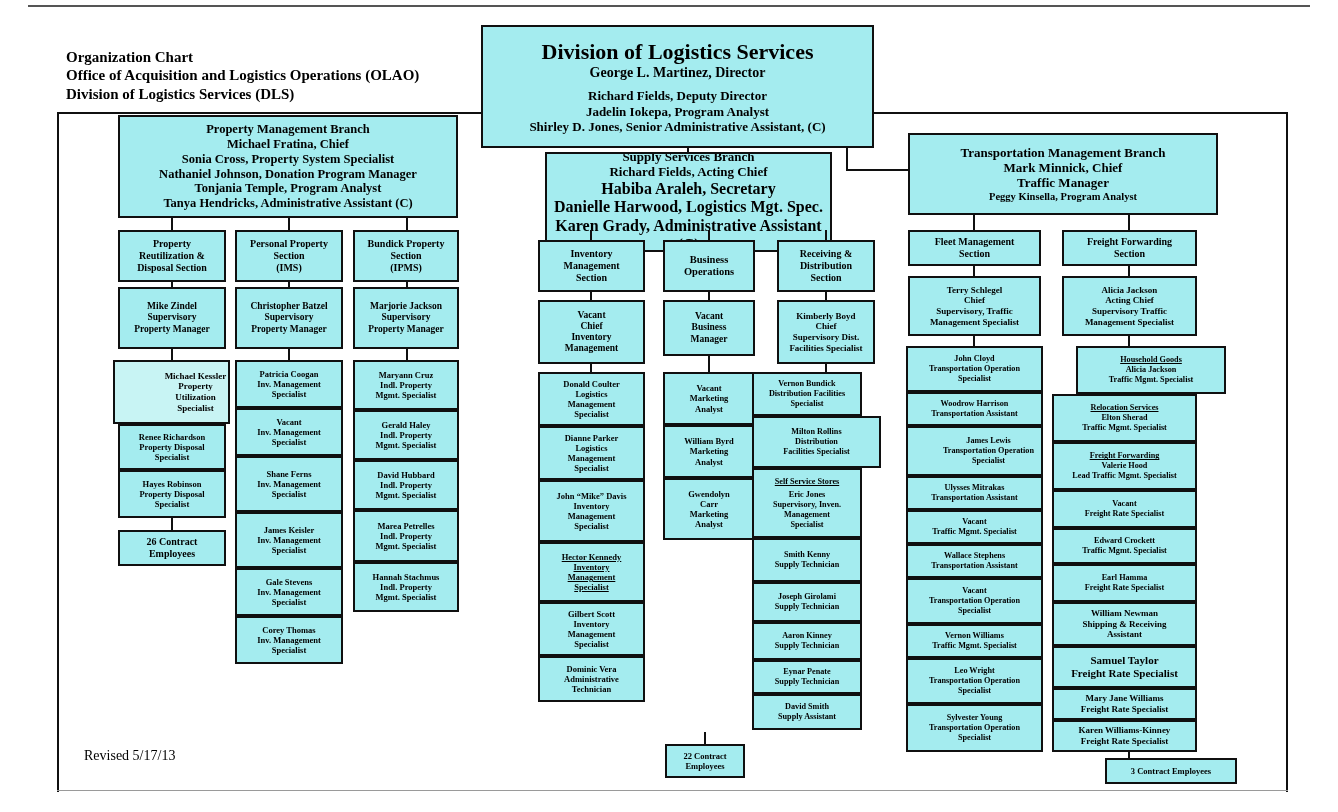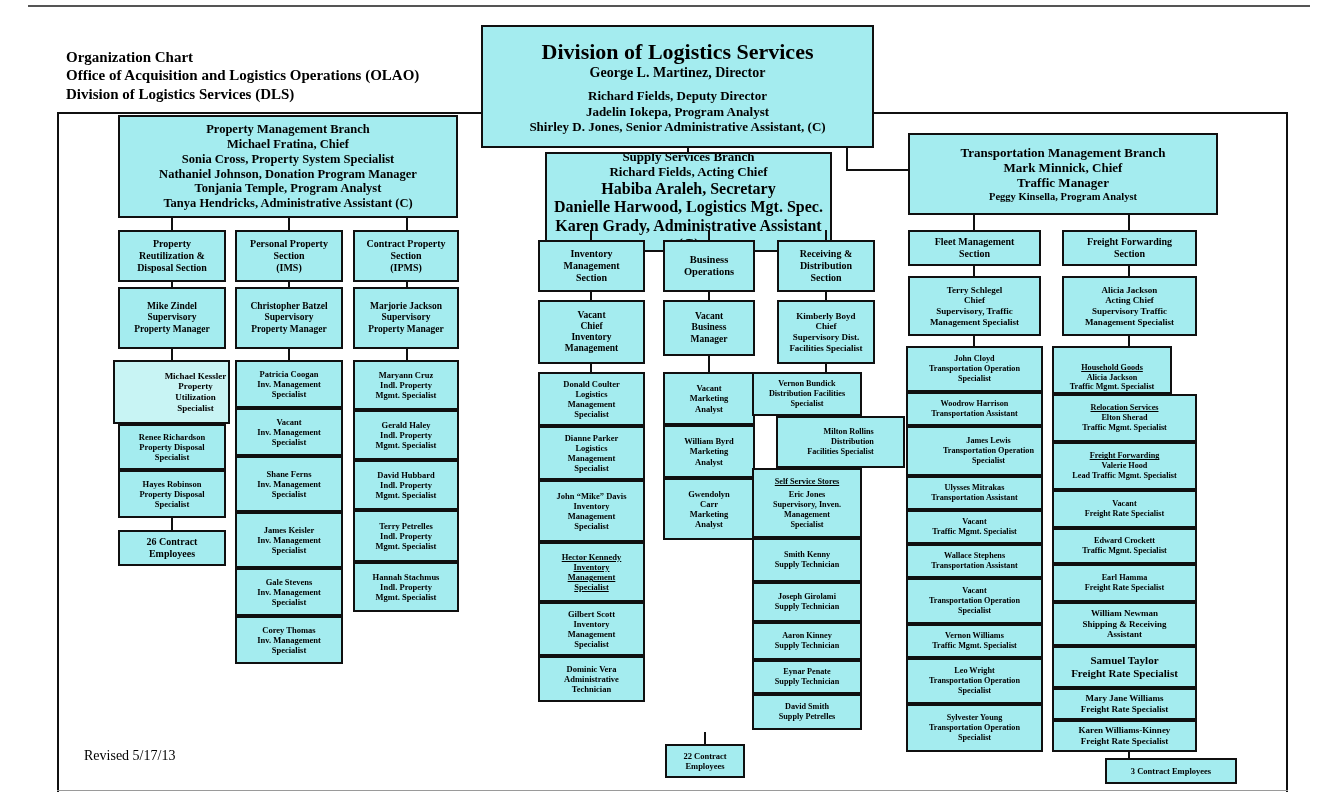--- a/index.html
+++ b/index.html
@@ -84,21 +84,21 @@
   <div class="vl" style="left:288px;top:349px;height:11px;"></div>
   <div class="vl" style="left:406px;top:349px;height:11px;"></div>
   <div class="vl" style="left:171px;top:518px;height:12px;"></div>
 
   <div class="bx f10" style="left:118px;top:230px;width:108px;height:52px;"><span>Property
 Reutilization &amp;
 Disposal Section</span></div>
   <div class="bx f10" style="left:235px;top:230px;width:108px;height:52px;"><span>Personal Property
 Section
 (IMS)</span></div>
-  <div class="bx f10" style="left:353px;top:230px;width:106px;height:52px;"><span>Contract Property
+  <div class="bx f10" style="left:353px;top:230px;width:106px;height:52px;"><span>Bundick Property
 Section
 (IPMS)</span></div>
 
   <div class="bx f95" style="left:118px;top:287px;width:108px;height:62px;"><span>Mike Zindel
 Supervisory
 Property Manager</span></div>
   <div class="bx f95" style="left:235px;top:287px;width:108px;height:62px;"><span>Christopher Batzel
 Supervisory
 Property Manager</span></div>
   <div class="bx f95" style="left:353px;top:287px;width:106px;height:62px;"><span>Marjorie Jackson
@@ -139,21 +139,21 @@
 
   <div class="bx f85" style="left:353px;top:360px;width:106px;height:50px;"><span>Maryann Cruz
 Indl. Property
 Mgmt. Specialist</span></div>
   <div class="bx f85" style="left:353px;top:410px;width:106px;height:50px;"><span>Gerald Haley
 Indl. Property
 Mgmt. Specialist</span></div>
   <div class="bx f85" style="left:353px;top:460px;width:106px;height:50px;"><span>David Hubbard
 Indl. Property
 Mgmt. Specialist</span></div>
-  <div class="bx f85" style="left:353px;top:510px;width:106px;height:52px;"><span>Terry Petrelles
+  <div class="bx f85" style="left:353px;top:510px;width:106px;height:52px;"><span>Marea Petrelles
 Indl. Property
 Mgmt. Specialist</span></div>
   <div class="bx f85" style="left:353px;top:562px;width:106px;height:50px;"><span>Hannah Stachmus
 Indl. Property
 Mgmt. Specialist</span></div>
 
   <div class="vl" style="left:590px;top:230px;height:10px;"></div>
   <div class="vl" style="left:708px;top:230px;height:10px;"></div>
   <div class="vl" style="left:825px;top:230px;height:10px;"></div>
   <div class="vl" style="left:590px;top:292px;height:8px;"></div>
@@ -216,40 +216,40 @@
 Marketing
 Analyst</span></div>
   <div class="bx f85" style="left:663px;top:478px;width:92px;height:62px;"><span>Gwendolyn
 Carr
 Marketing
 Analyst</span></div>
 
   <div class="bx f82" style="left:752px;top:372px;width:110px;height:44px;"><span>Vernon Bundick
 Distribution Facilities
 Specialist</span></div>
-  <div class="bx f82" style="left:776px;top:416px;width:129px;height:52px;text-align:right;"><span>Milton Rollins
+  <div class="bx f82" style="left:752px;top:416px;width:129px;height:52px;"><span>Milton Rollins
 Distribution
 Facilities Specialist</span></div>
   <div class="bx col f82" style="left:752px;top:468px;width:110px;height:70px;">
     <span class="u ssh">Self Service Stores</span>
     <span>Eric Jones
 Supervisory, Inven.
 Management
 Specialist</span>
   </div>
   <div class="bx f82" style="left:752px;top:538px;width:110px;height:44px;"><span>Smith Kenny
 Supply Technician</span></div>
   <div class="bx f82" style="left:752px;top:582px;width:110px;height:40px;"><span>Joseph Girolami
 Supply Technician</span></div>
   <div class="bx f82" style="left:752px;top:622px;width:110px;height:38px;"><span>Aaron Kinney
 Supply Technician</span></div>
   <div class="bx f82" style="left:752px;top:660px;width:110px;height:34px;"><span>Eynar Penate
 Supply Technician</span></div>
   <div class="bx f82" style="left:752px;top:694px;width:110px;height:36px;"><span>David Smith
-Supply Petrelles</span></div>
+Supply Assistant</span></div>
   <div class="bx f85" style="left:665px;top:744px;width:80px;height:34px;"><span>22 Contract
 Employees</span></div>
 
   <div class="vl" style="left:973px;top:215px;height:15px;"></div>
   <div class="vl" style="left:1128px;top:215px;height:15px;"></div>
   <div class="vl" style="left:973px;top:266px;height:10px;"></div>
   <div class="vl" style="left:1128px;top:266px;height:10px;"></div>
   <div class="vl" style="left:973px;top:336px;height:10px;"></div>
   <div class="vl" style="left:1128px;top:336px;height:10px;"></div>
   <div class="vl" style="left:1128px;top:752px;height:6px;"></div>
@@ -287,21 +287,21 @@
 Specialist</span></div>
   <div class="bx f82" style="left:906px;top:624px;width:137px;height:34px;"><span>Vernon Williams
 Traffic Mgmt. Specialist</span></div>
   <div class="bx f82" style="left:906px;top:658px;width:137px;height:46px;"><span>Leo Wright
 Transportation Operation
 Specialist</span></div>
   <div class="bx f82" style="left:906px;top:704px;width:137px;height:48px;"><span>Sylvester Young
 Transportation Operation
 Specialist</span></div>
 
-  <div class="bx col f82" style="left:1052px;top:346px;width:120px;height:48px;justify-content:flex-end;">
+  <div class="bx col f82" style="left:1076px;top:346px;width:150px;height:48px;">
     <span class="u">Household Goods</span>
     <span>Alicia Jackson
 Traffic Mgmt. Specialist</span>
   </div>
   <div class="bx col f82" style="left:1052px;top:394px;width:145px;height:48px;">
     <span class="u">Relocation Services</span>
     <span>Elton Sherad
 Traffic Mgmt. Specialist</span>
   </div>
   <div class="bx col f82" style="left:1052px;top:442px;width:145px;height:48px;">

